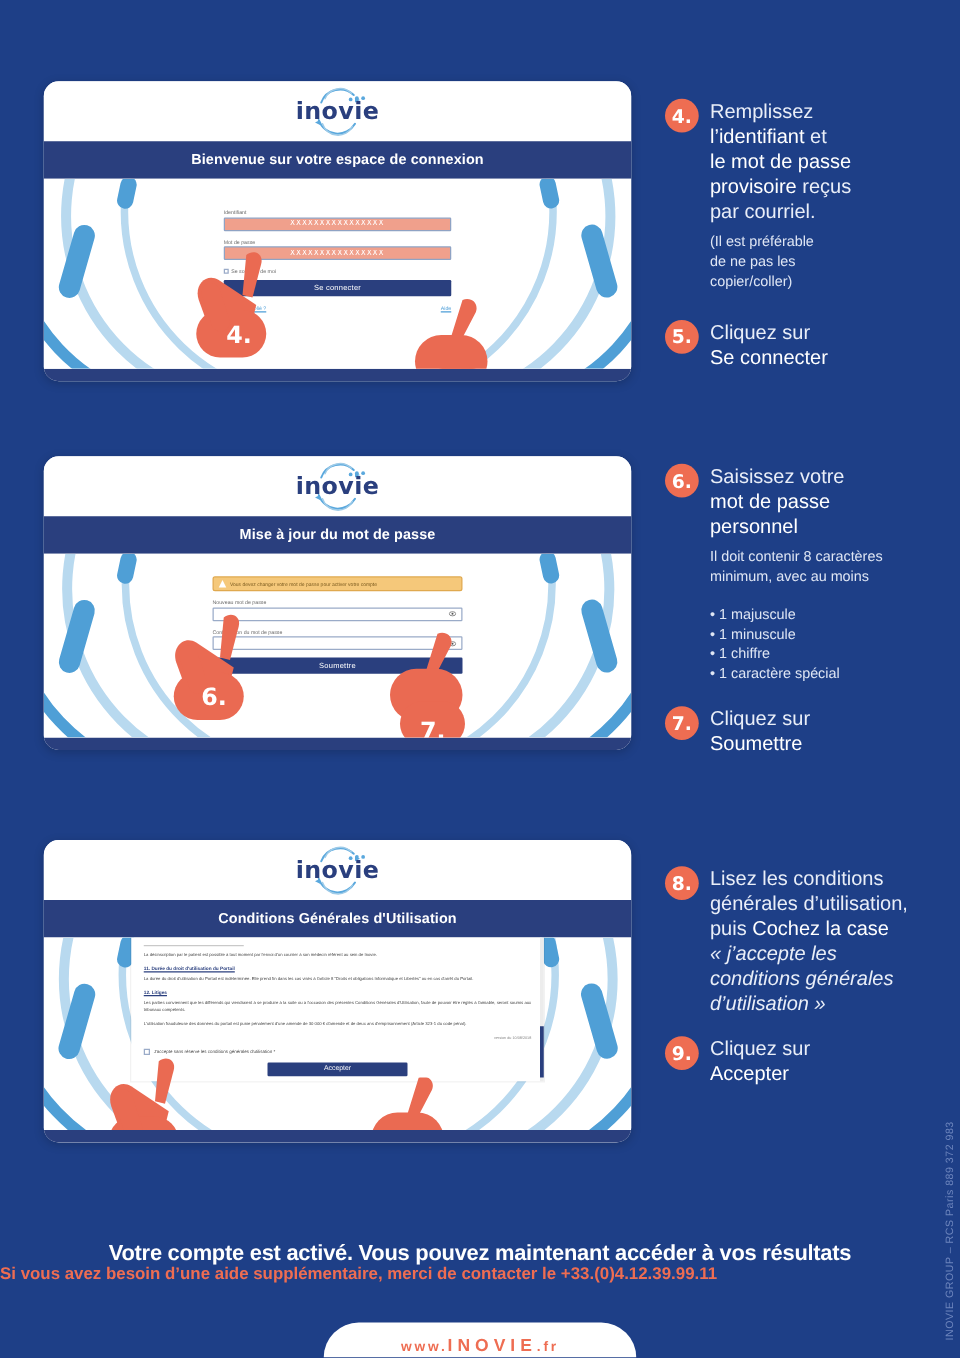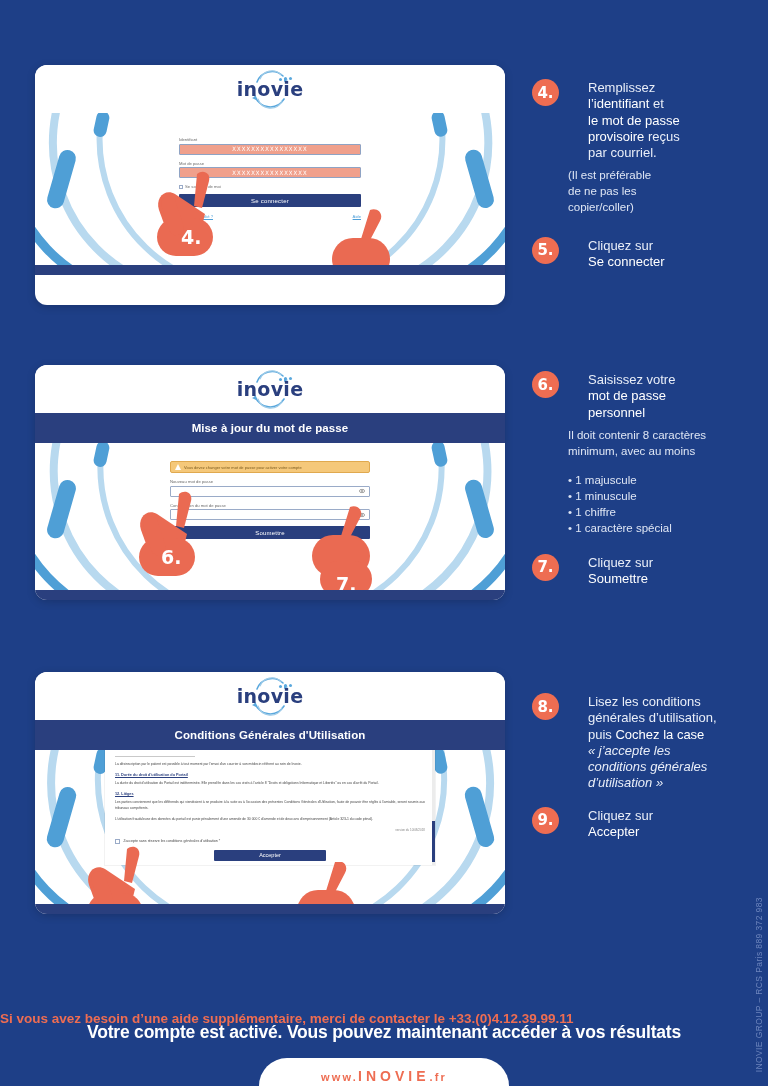--- a/index.html
+++ b/index.html
@@ -297,24 +297,23 @@
     font-family: "DejaVu Sans", sans-serif;
     font-weight: bold;
     font-size: 15px;
     display: flex;
     align-items: center;
     justify-content: center;
     margin-top: 1px;
   }
   .step-body { padding-top: 2px; }
   .step-lead {
-    font-size: 13px;
+    font-size: 16px;
     line-height: 1.25;
     color: #e9eef8;
-    margin-left: 20px;
   }
   .step-lead b { color: #ffffff; font-weight: normal; }
   .step-lead i { font-style: italic; }
   .step-note {
     font-size: 11.5px;
     line-height: 1.38;
     color: #dfe6f4;
     margin-top: 7px;
   }
   .step-note ul { list-style: none; margin-top: 14px; }
@@ -384,20 +383,21 @@
         <path d="M31 30 A13 13 0 0 0 55 32" fill="none" stroke="#9ecbe8" stroke-width="1.2" stroke-linecap="round"></path>
         <path d="M57 9 l4 2 -4 2 z" fill="#5aa8dd"></path>
         <path d="M29 31 l-4 -2 4 -2 z" fill="#5aa8dd"></path>
       </svg>
       <span class="logo-word">inovie</span>
       <span class="logo-dot" style="left:52px;top:9px;"></span>
       <span class="logo-dot" style="left:57px;top:8px;"></span>
       <span class="logo-dot" style="left:62px;top:8px;"></span>
     </div>
   </div>
+  <div class="card-title-bar">Bienvenue sur votre espace de connexion</div>
   <div class="card-body" style="height:152px;">
     <div class="arcs">
       <svg width="470" height="152" viewBox="0 0 470 152">
         <path d="M-10 -40 A150 150 0 0 0 60 170" fill="none" stroke="#4f9fd6" stroke-width="9" stroke-linecap="round"></path>
         <path d="M35 -40 A150 150 0 0 0 110 168" fill="none" stroke="#b8d9ef" stroke-width="8" stroke-linecap="round"></path>
         <path d="M80 -40 A150 150 0 0 0 160 166" fill="none" stroke="#b8d9ef" stroke-width="6" stroke-linecap="round"></path>
         <rect x="18" y="36" width="17" height="60" rx="8.5" fill="#4f9fd6" transform="rotate(16 26 66)"></rect>
         <rect x="60" y="-2" width="13" height="26" rx="6.5" fill="#4f9fd6" transform="rotate(12 66 11)"></rect>
         <path d="M480 -40 A150 150 0 0 1 410 170" fill="none" stroke="#4f9fd6" stroke-width="9" stroke-linecap="round"></path>
         <path d="M436 -40 A150 150 0 0 1 362 168" fill="none" stroke="#b8d9ef" stroke-width="8" stroke-linecap="round"></path>
@@ -661,21 +661,21 @@
     </div>
   </div>
   <div class="step" style="margin-top:14px;">
     <div class="step-badge">9.</div>
     <div class="step-body">
       <div class="step-lead">Cliquez sur<br><b>Accepter</b></div>
     </div>
   </div>
 </div>
 
-<div class="bottom-msg" style="top:1022px;">Votre compte est activé. Vous pouvez maintenant accéder à vos résultats</div>
+<div class="bottom-msg" style="top:992px;">Votre compte est activé. Vous pouvez maintenant accéder à vos résultats</div>
 <div class="bottom-help" style="top:1011px;">Si vous avez besoin d’une aide supplémentaire, merci de contacter le +33.(0)4.12.39.99.11</div>
 
 <div class="bottom-pill">
   <span class="bottom-url">
     <span>www.</span><span class="big">INOVIE</span><span>.fr</span>
   </span>
 </div>
 
 <div class="side-legal">INOVIE GROUP – RCS Paris 889 372 983</div>
 

